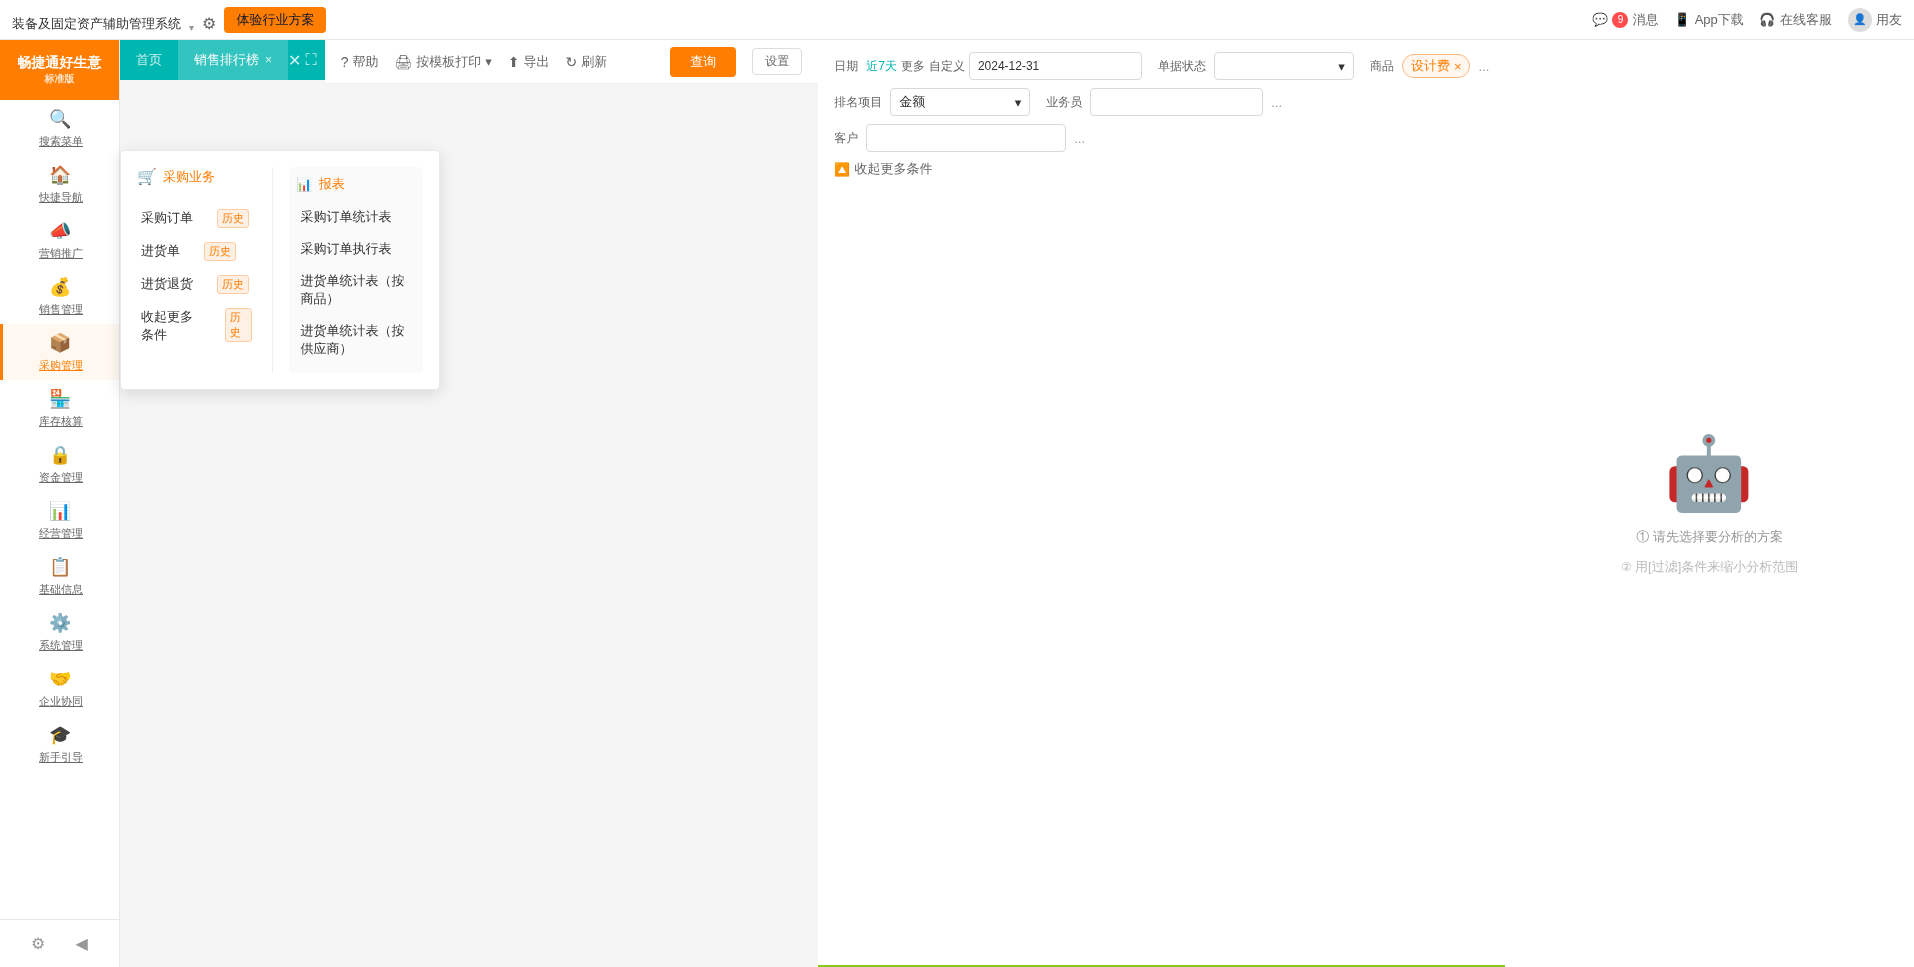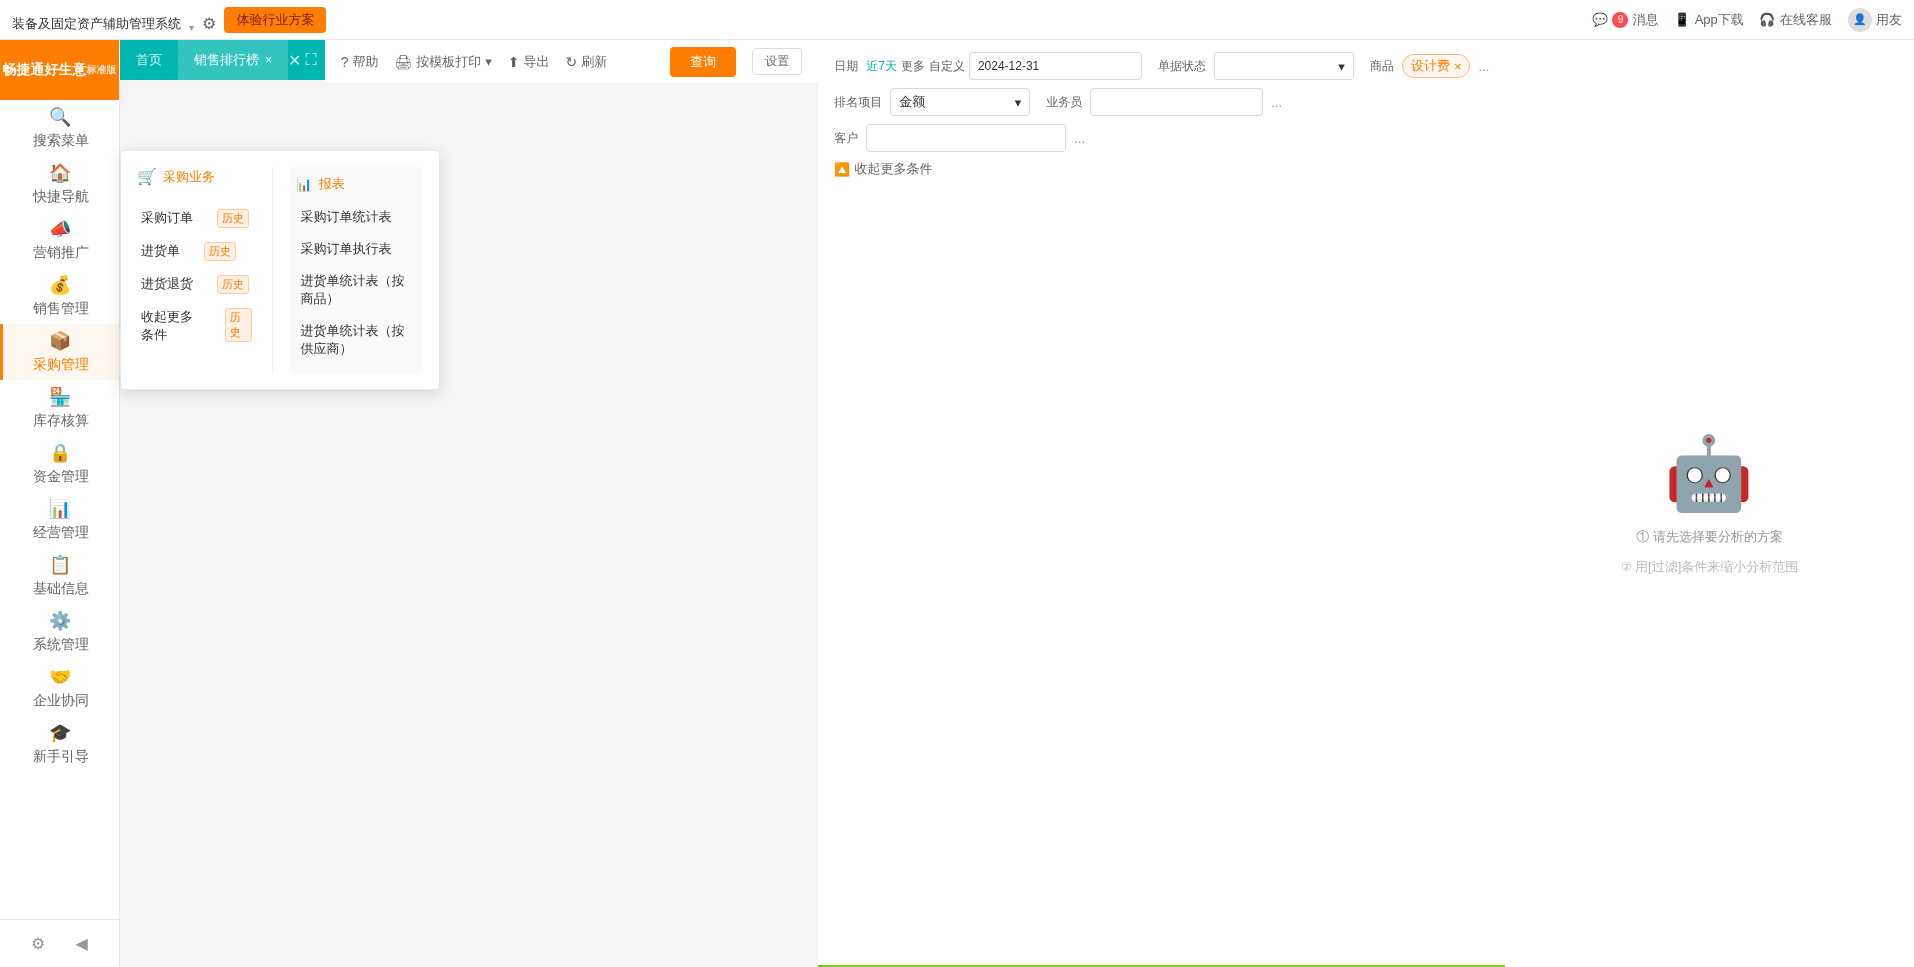--- a/index.html
+++ b/index.html
@@ -15,21 +15,21 @@
       padding: 0 12px;
       justify-content: space-between;
       flex-shrink: 0;
     }
     .top-header-left { display: flex; align-items: flex-end; gap: 8px; }
     .system-title { color: #333; font-size: 13px; }
     .dropdown-arrow { color: #999; font-size: 10px; cursor: pointer; }
     .settings-icon { color: #666; cursor: pointer; font-size: 16px; }
     .industry-btn {
       background: #ff7d00;
-      color: #7f1d1d;
+      color: #0f172a;
       border: none;
       border-radius: 4px;
       padding: 4px 12px;
       cursor: pointer;
       font-size: 13px;
     }
     .top-header-right { display: flex; align-items: center; gap: 16px; }
     .top-nav-item { display: flex; align-items: center; gap: 4px; color: #666; cursor: pointer; font-size: 12px; }
     .badge { background: #ff4d4f; color: #fff; border-radius: 50%; width: 16px; height: 16px; font-size: 10px; display: flex; align-items: center; justify-content: center; }
     .user-avatar { width: 24px; height: 24px; background: #ddd; border-radius: 50%; display: flex; align-items: center; justify-content: center; color: #999; font-size: 11px; }
@@ -43,20 +43,21 @@
       background: #fff;
       border-right: 1px solid #e8e8e8;
       display: flex;
       flex-direction: column;
       flex-shrink: 0;
     }
     .logo-area {
       height: 60px;
       background: #ff7d00;
       display: flex;
+      flex-direction: column;
       align-items: center;
       justify-content: center;
       color: #fff;
       font-size: 18px;
       font-weight: bold;
     }
     .logo-subtitle { font-size: 10px; color: rgba(255,255,255,0.8); }
     .sidebar-menu { flex: 1; overflow-y: auto; }
     .sidebar-item {
       display: flex;
@@ -65,21 +66,21 @@
       justify-content: center;
       height: 56px;
       cursor: pointer;
       color: #666;
       gap: 4px;
       border-left: 3px solid transparent;
       transition: all 0.2s;
     }
     .sidebar-item.active { background: #fff8f0; color: #ff7d00; border-left-color: #ff7d00; }
     .sidebar-item .icon { font-size: 18px; }
-    .sidebar-item .label { font-size: 14px; }
+    .sidebar-item .label { font-size: 11px; text-decoration: underline; }
     .sidebar-footer {
       height: 48px;
       display: flex;
       align-items: center;
       justify-content: space-around;
       border-top: 1px solid #e8e8e8;
       padding: 0 16px;
     }
     .sidebar-footer-btn { color: #999; cursor: pointer; font-size: 16px; }
 

